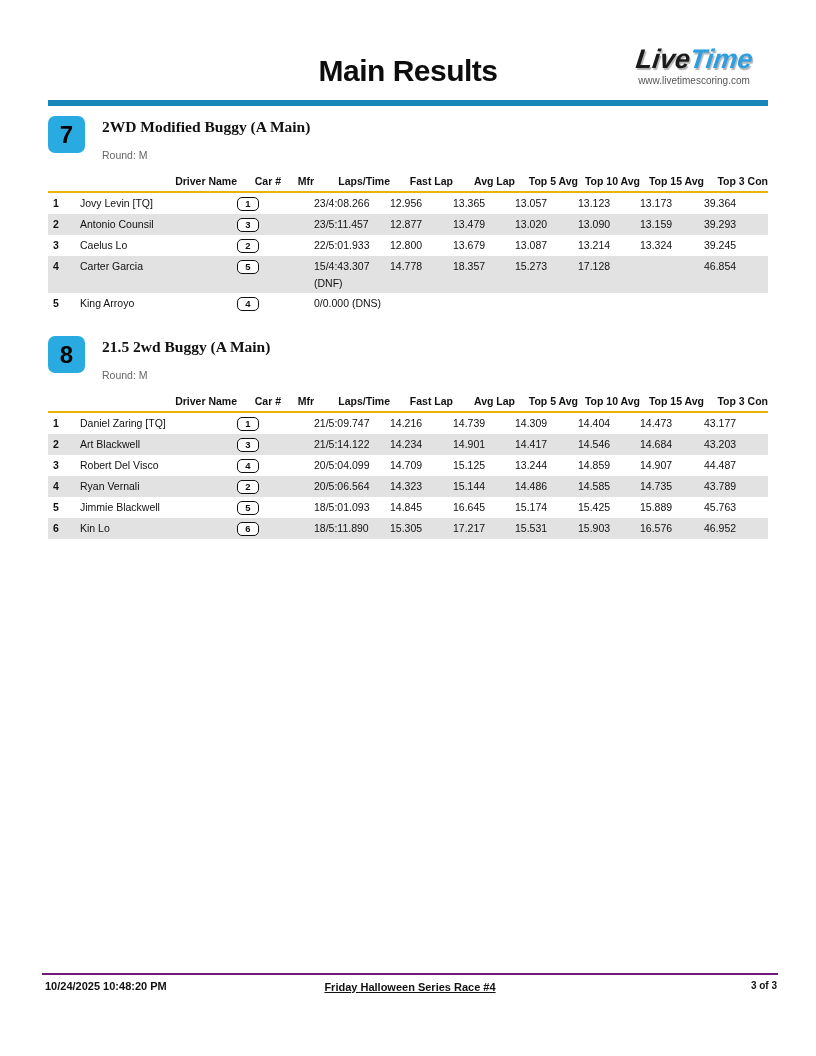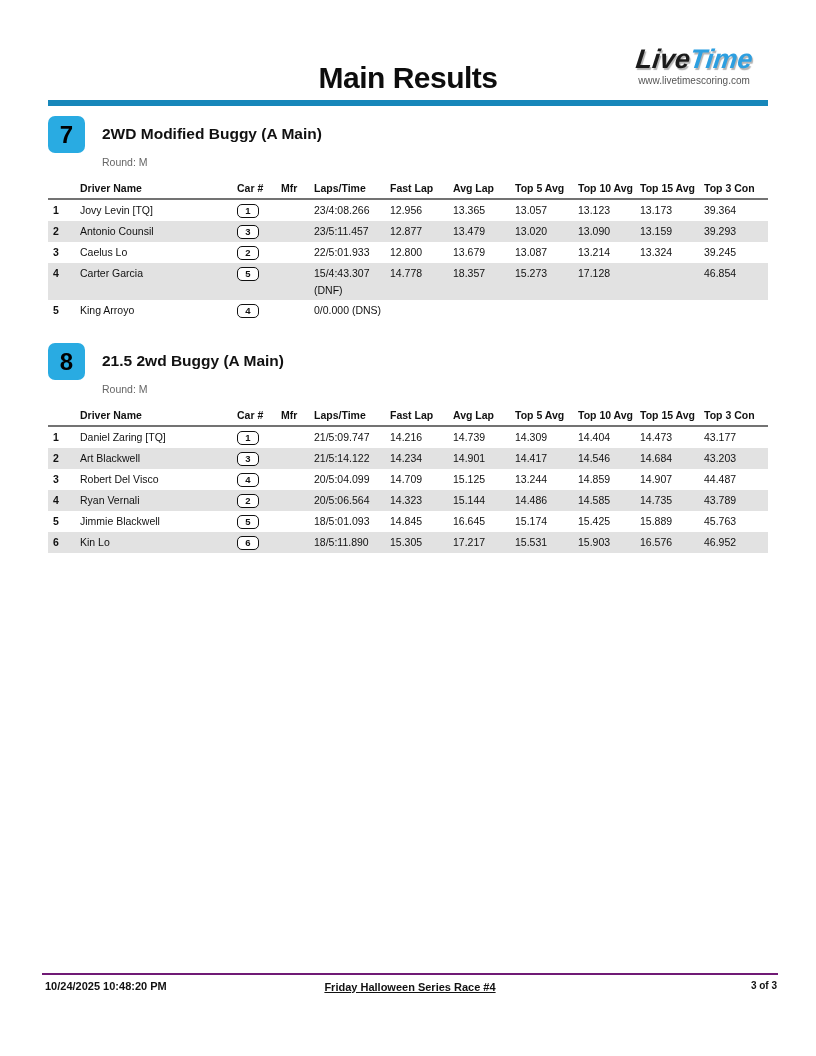--- a/index.html
+++ b/index.html
@@ -3,21 +3,21 @@
 <meta charset="utf-8">
 <style>
   html,body { margin:0; padding:0; background:#fff; }
   .page {
     position:relative; width:816px; height:1056px; background:#fff;
     font-family:"Liberation Sans", sans-serif; color:#111; overflow:hidden;
   }
 
   
   .doc-title {
-    position:absolute; top:61px; left:0; right:0; text-align:center;
+    position:absolute; top:54px; left:0; right:0; text-align:center;
     font-size:30px; font-weight:bold; letter-spacing:-0.5px; color:#0d0d0d;
   }
   .logo { position:absolute; top:44px; right:42px; width:160px; text-align:center; }
   .logo-text {
     display:inline-block; transform:skewX(-7deg);
     font-size:27px; font-weight:bold; font-style:italic; line-height:30px;
     text-shadow:1.5px 1.5px 1px rgba(0,0,0,0.30);
   }
   .logo-live { color:#1b1b1b; }
   .logo-time { color:#2d9fe0; }
@@ -26,29 +26,29 @@
 
   
   .sections { position:absolute; top:116px; left:48px; width:720px; }
   .race-section + .race-section { margin-top:22px; }
   .sec-head { display:flex; gap:17px; align-items:flex-start; }
   .sec-badge {
     width:37px; height:37px; background:#29abe2; border-radius:7px; flex:0 0 auto;
     display:flex; align-items:center; justify-content:center;
     font-size:24px; font-weight:bold; color:#000;
   }
-  .sec-title { font-size:15.5px; font-weight:bold; line-height:19px; margin-top:8px; }
+  .sec-title { font-size:15.5px; font-weight:bold; line-height:19px; margin-top:1px;font-family:Liberation Serif, serif; }
   .sec-round { font-size:10.5px; color:#666; margin-top:13px; }
 
   .grid {
     display:grid;
     grid-template-columns:32px 157px 44px 33px 76px 63px 62px 63px 62px 64px 64px;
     width:720px;
   }
-  .grid.header { border-bottom:2px solid #737373; margin-top:10px; }
+  .grid.header { border-bottom:2px solid #eab308; margin-top:10px;text-align:right; }
   .grid.header .cell { font-weight:bold; font-size:10.5px; padding:4px 0 4px; }
   .grid.row .cell { font-size:10.5px; line-height:13px; padding:4px 0 3px; }
   .grid.row.shaded { background:#e2e2e2; }
   .cell { overflow:hidden; white-space:nowrap; }
   .cell.pos { font-weight:bold; padding-left:5px !important; }
   .laps-note { font-size:10.5px; line-height:13px; padding-top:4px; }
   .car-badge {
     display:inline-block; min-width:22px; height:14px; line-height:12px; box-sizing:border-box;
     border:1.5px solid #111; border-radius:5px; background:#fff; padding:0 2px;
     font-weight:bold; font-size:9.5px; text-align:center;

